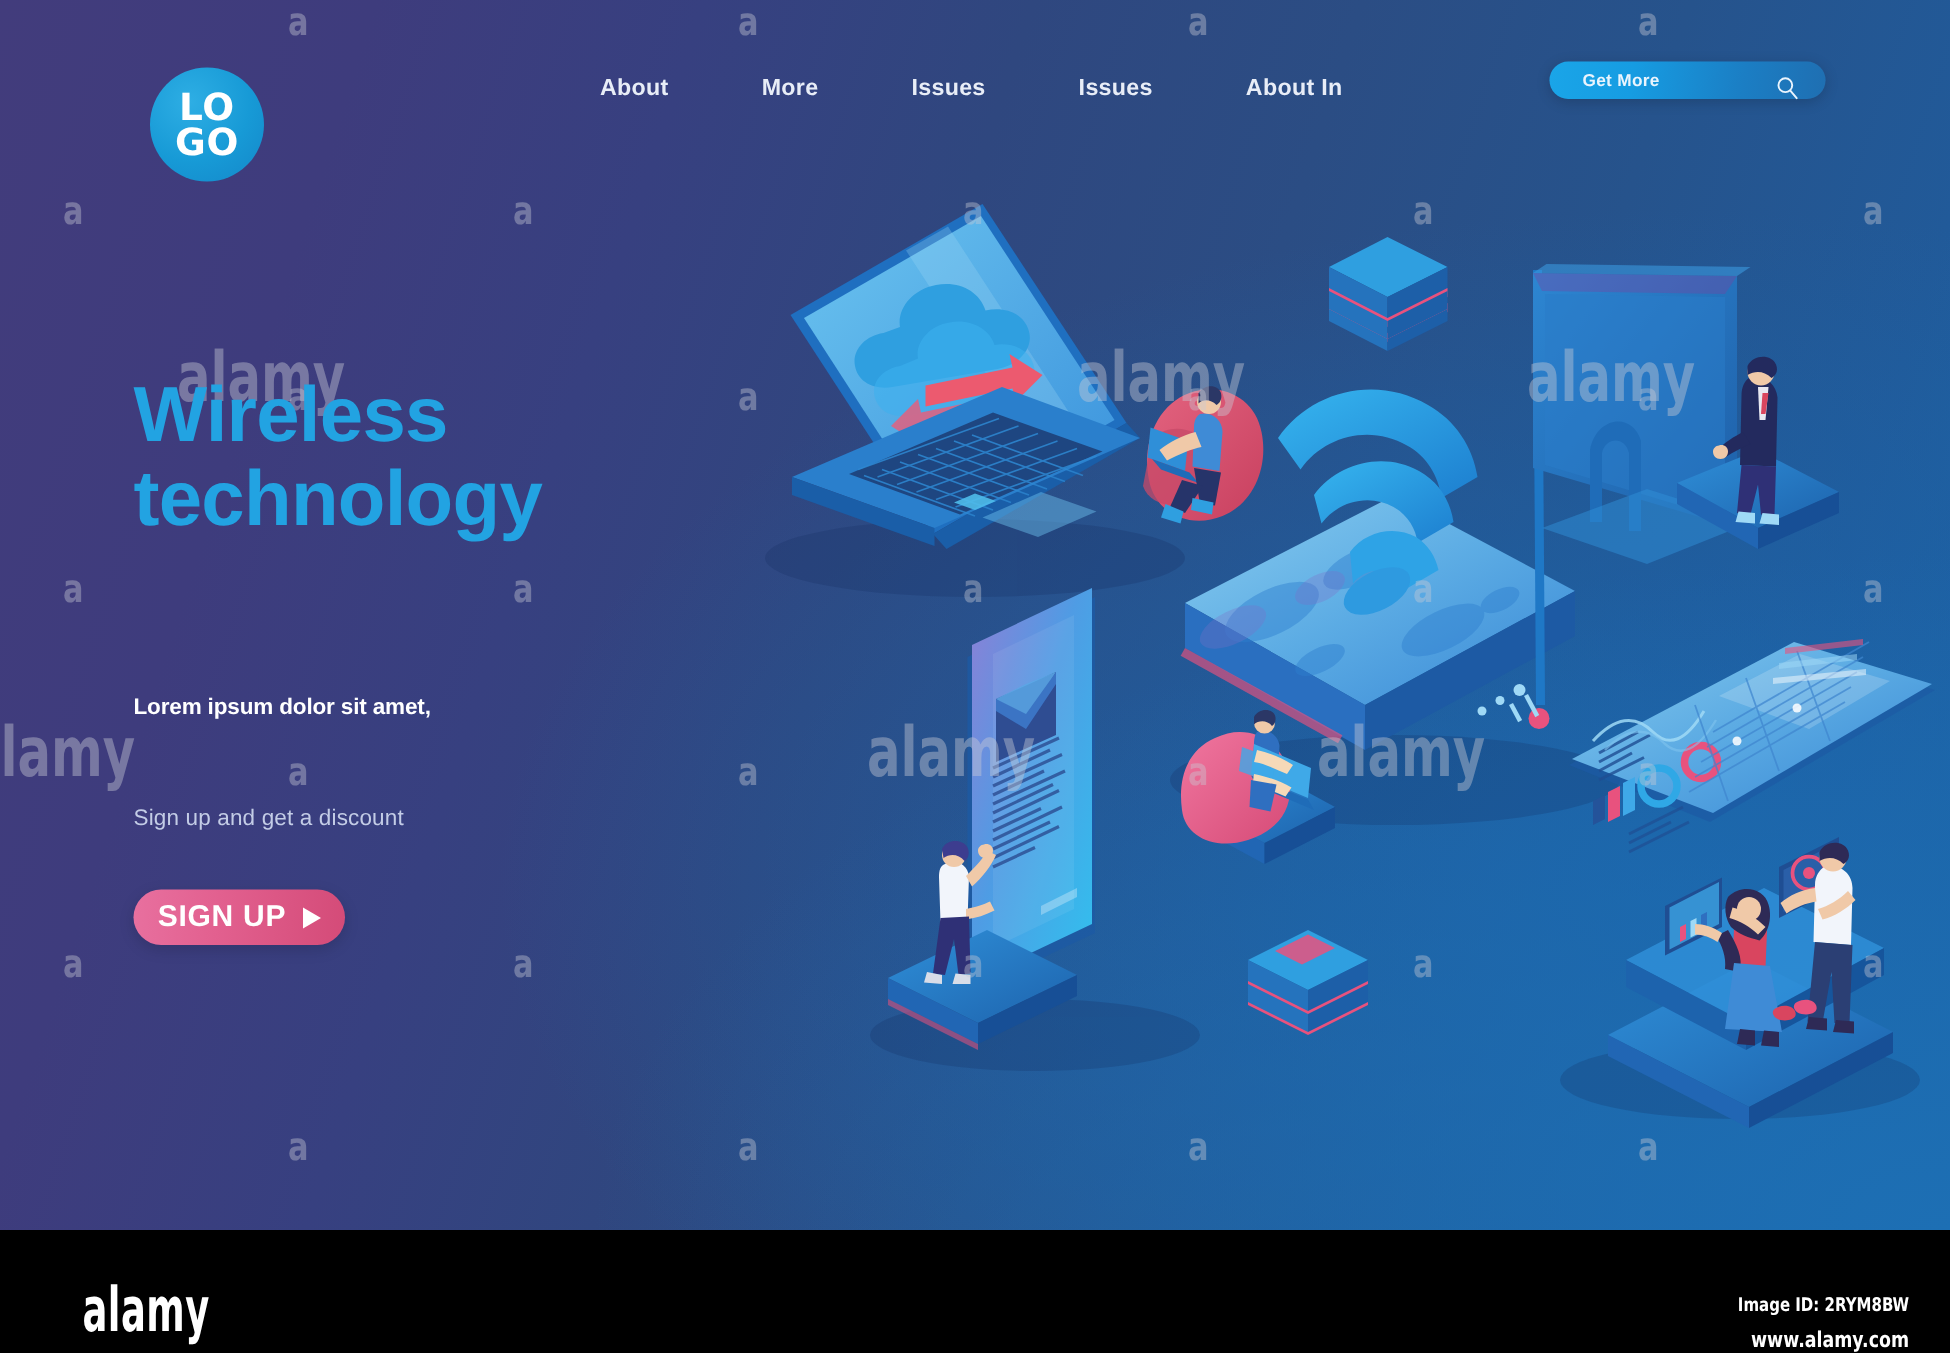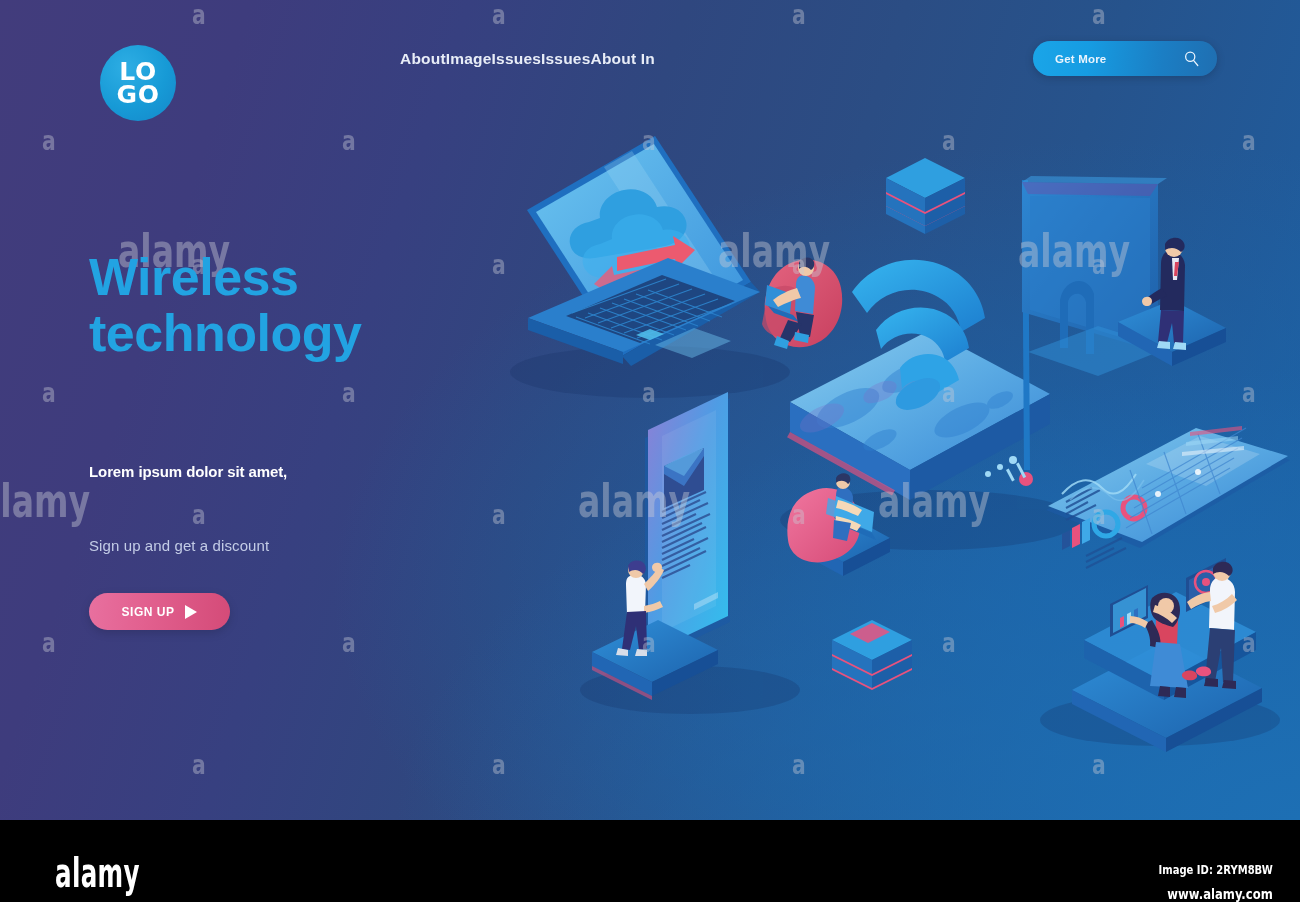--- a/index.html
+++ b/index.html
@@ -54,30 +54,30 @@
     background:radial-gradient(circle at 35% 30%, #2eaee4 0%, #179ad6 55%, #1487c9 100%);
     display:flex;flex-direction:column;align-items:center;justify-content:center;
   }
   .logo span{
     color:#ffffff;font-weight:800;font-size:25px;letter-spacing:.5px;line-height:.92;
     font-family:"DejaVu Sans", sans-serif;
   }
 
   .nav{
     position:absolute;left:400px;top:45px;height:28px;
-    display:flex;align-items:center;
+    display:flex;align-items:center;gap:62px;
   }
   .nav a{
     color:#e8edf7;font-size:15.5px;font-weight:700;text-decoration:none;letter-spacing:.2px;
     white-space:nowrap;
   }
 
   .getmore{
     position:absolute;left:1033px;top:41px;
-    width:184px;height:35px;border-radius:18px;
+    width:184px;height:25px;border-radius:18px;
     background:linear-gradient(95deg,#1aa5e8 0%, #169ce2 30%, #1b7ec4 70%, #1f6fb2 100%);
     box-shadow:0 2px 9px rgba(0,0,0,.18);
     display:flex;align-items:center;
   }
   .getmore .gm-label{
     color:#eaf4fd;font-size:11.5px;font-weight:600;margin-left:22px;letter-spacing:.2px;
   }
   .gm-search{position:absolute;right:17px;top:9px;width:17px;height:17px;}
 
   
@@ -93,21 +93,21 @@
     position:absolute;left:89px;top:537px;
     color:#c3cce6;font-size:15px;font-weight:400;letter-spacing:.1px;text-align:right;
   }
   .signup{
     position:absolute;left:89px;top:593px;
     width:141px;height:37px;border-radius:19px;
     background:linear-gradient(95deg,#e8709f 0%, #e2608f 40%, #d44b78 100%);
     display:flex;align-items:center;justify-content:center;gap:11px;
     box-shadow:0 3px 10px rgba(0,0,0,.15);
   }
-  .signup .su-label{color:#fff;font-size:12px;font-weight:700;letter-spacing:.5px;}
+  .signup .su-label{color:#fff;font-size:20px;font-weight:700;letter-spacing:.5px;}
   .su-tri{width:0;height:0;border-left:12px solid #fff;border-top:7px solid transparent;border-bottom:7px solid transparent;}
 
   
   #art{position:absolute;left:0;top:0;width:1300px;height:820px;}
 
   
   #botbar{
     position:absolute;left:0;top:820px;width:1300px;height:82px;background:#000;
   }
   .alamy-logo{
@@ -551,21 +551,21 @@
       <div class="wm-a" style="left:1090px;top:752px;">a</div>
     </div>
 
     <div class="logo">
       <span>LO</span>
       <span>GO</span>
     </div>
 
     <nav class="nav">
       <a href="#">About</a>
-      <a href="#">Image</a>
+      <a href="#">More</a>
       <a href="#">Issues</a>
       <a href="#">Issues</a>
       <a href="#">About In</a>
     </nav>
 
     <div class="getmore">
       <span class="gm-label">Get More</span>
       <svg class="gm-search" viewBox="0 0 20 20">
         <circle cx="8.5" cy="8" r="5.4" fill="none" stroke="#eaf4fd" stroke-width="1.5"></circle>
         <path d="M12.4 12.2 L17.4 18.2" stroke="#eaf4fd" stroke-width="1.5" fill="none" stroke-linecap="round"></path>

